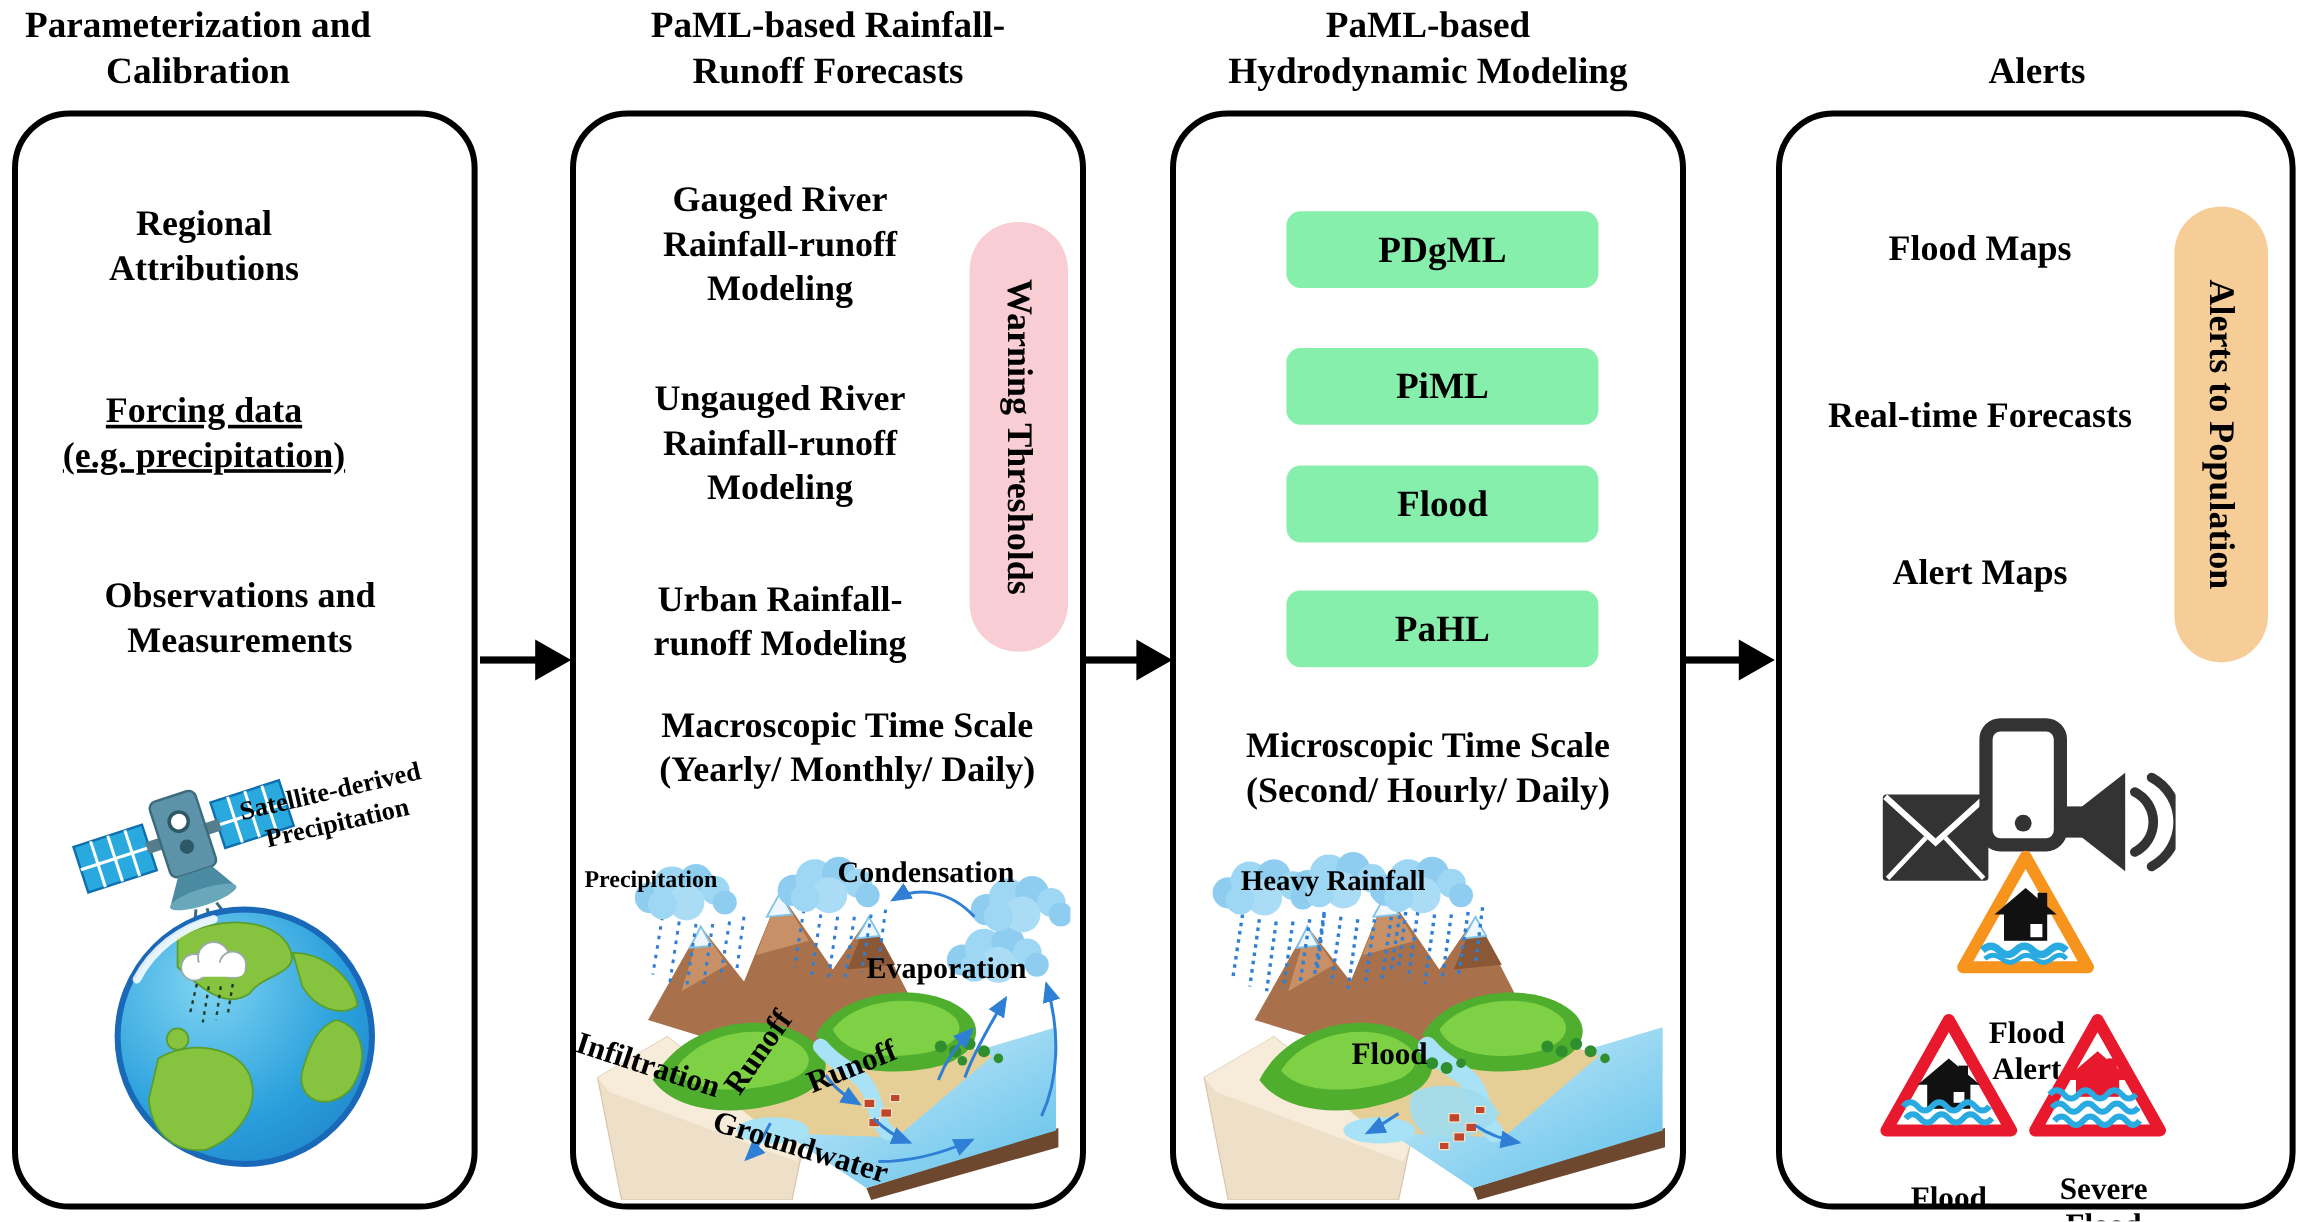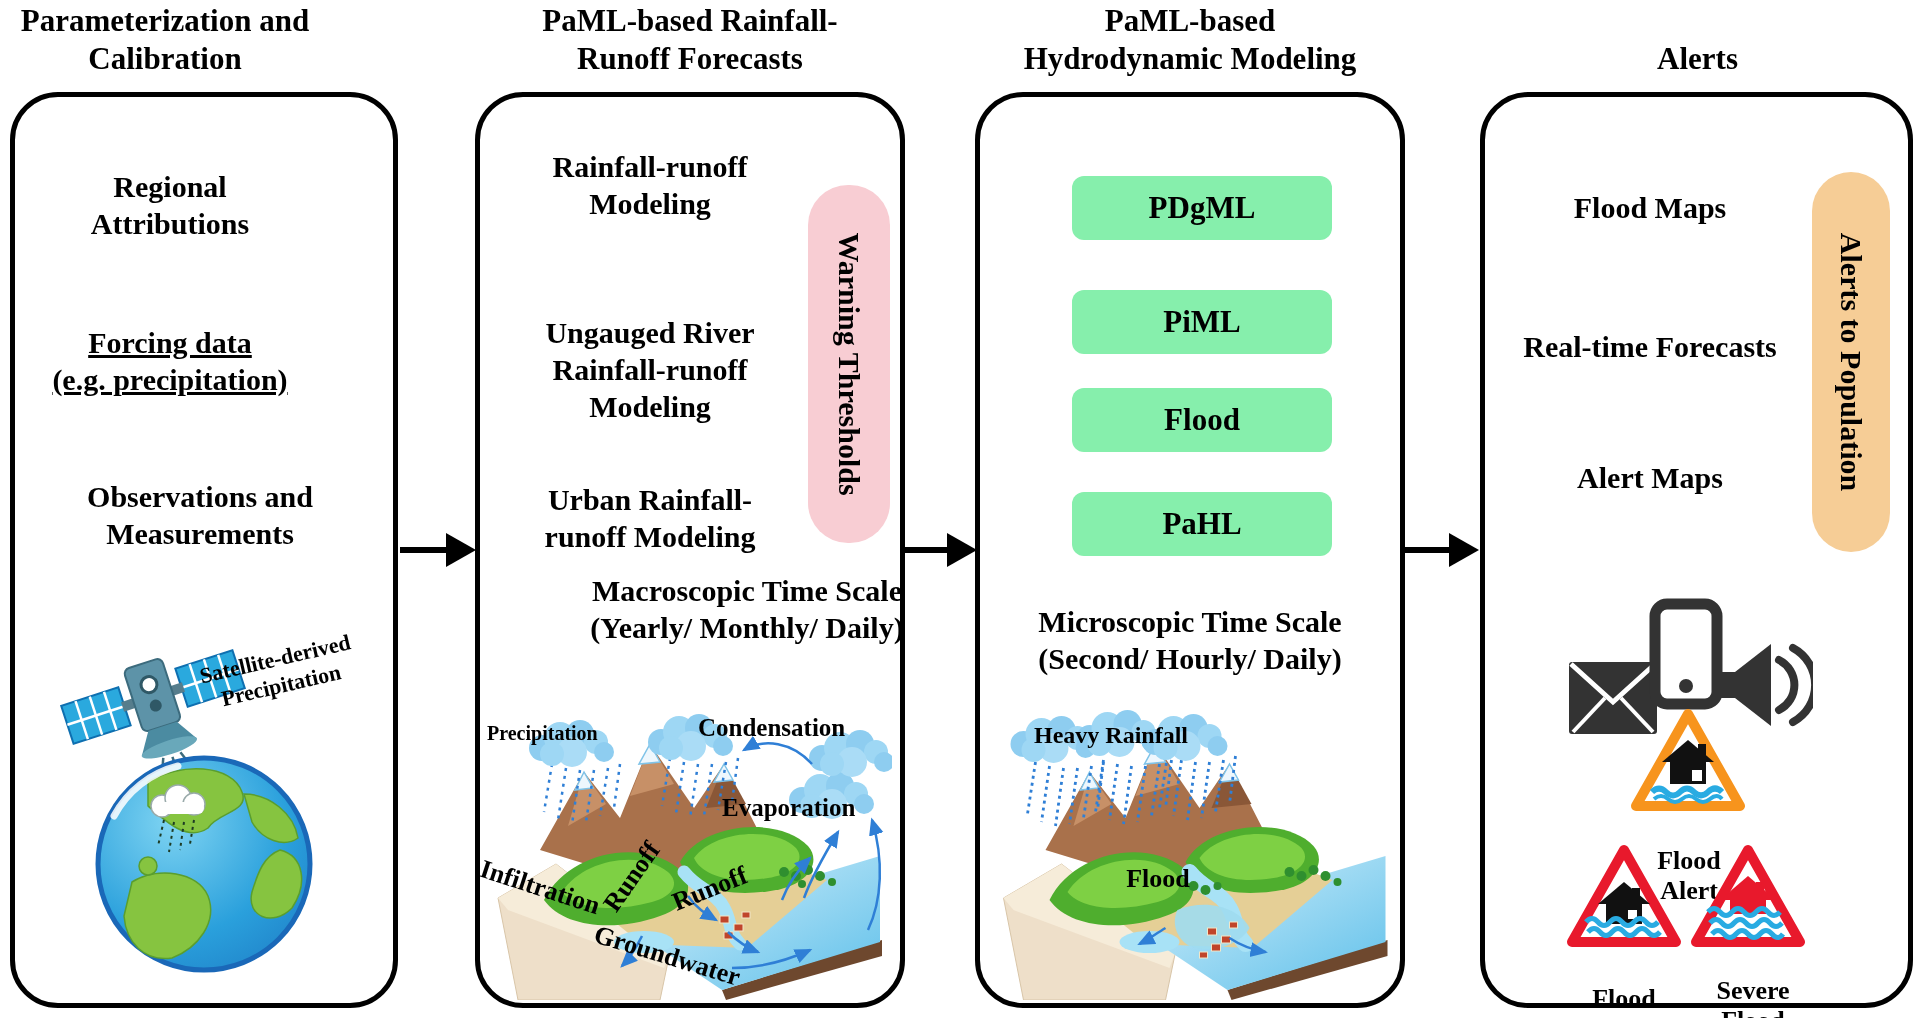--- a/index.html
+++ b/index.html
@@ -133,33 +133,34 @@
       <g stroke="#1d3b24" stroke-width="2" stroke-dasharray="3 4">
         <line x1="78" y1="70" x2="72" y2="96"></line>
         <line x1="88" y1="72" x2="83" y2="102"></line>
         <line x1="98" y1="72" x2="94" y2="100"></line>
         <line x1="108" y1="70" x2="104" y2="94"></line>
       </g>
     </g>
   </svg>
 
   <div class="item" style="left:480px;width:340px;top:148px;">
+    <span>Gauged River</span>
     <span>Rainfall-runoff</span>
     <span>Modeling</span>
   </div>
   <div class="item" style="left:480px;width:340px;top:314px;">
     <span>Ungauged River</span>
     <span>Rainfall-runoff</span>
     <span>Modeling</span>
   </div>
   <div class="item" style="left:480px;width:340px;top:481px;">
     <span>Urban Rainfall-</span>
     <span>runoff Modeling</span>
   </div>
-  <div class="item" style="left:475px;width:462px;top:572px;padding-left:41px;">
+  <div class="item" style="left:475px;width:462px;top:586px;">
     <span>Macroscopic Time Scale</span>
     <span>(Yearly/ Monthly/ Daily)</span>
   </div>
 
   <div class="vbadge" style="left:808px;top:185px;width:82px;height:358px;background:#f8cdd3;">
     <span class="vtext">Warning Thresholds</span>
   </div>
 
   <svg style="left:492px;top:700px;" width="400" height="300" viewBox="0 0 400 300">
     <defs>

